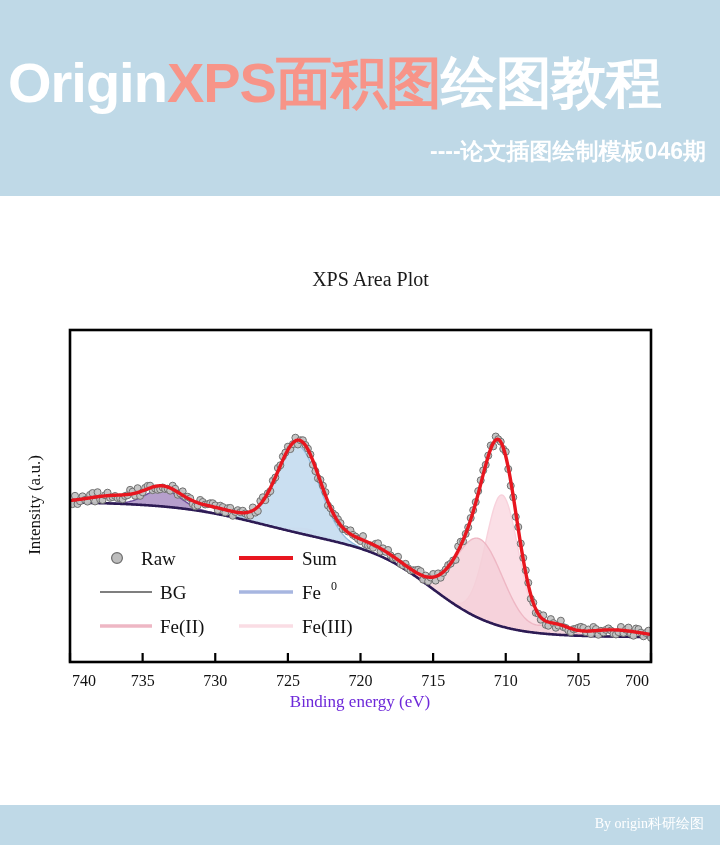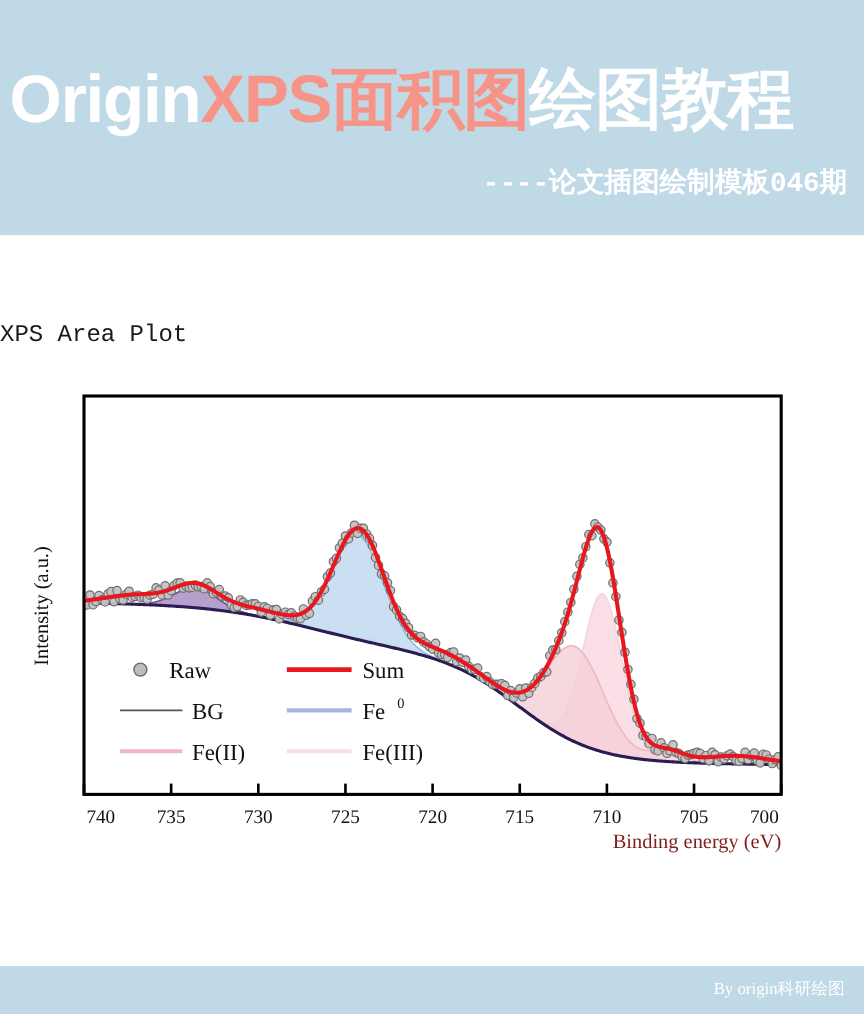--- a/index.html
+++ b/index.html
@@ -14,53 +14,53 @@
   #banner-title {
     position:absolute; left:8px; top:52px; width:712px;
     font-family:"Liberation Sans", sans-serif;
     font-weight:bold; font-size:56px; line-height:62px;
     letter-spacing:-1px; white-space:nowrap;
   }
   #banner-title .w { color:#ffffff; }
   #banner-title .p { color:#f79488; }
   #banner-sub {
     position:absolute; right:14px; top:136px;
-    font-family:Liberation Mono, monospace;
+    font-family:Liberation Sans, sans-serif;
     font-weight:bold; font-size:23px; color:#ffffff;
     letter-spacing:0px; white-space:nowrap;
   }
 
   
   #footer {
     position:absolute; left:0; top:805px; width:720px; height:40px;
     background:#bfd9e7;
   }
   #footer-text {
     position:absolute; right:16px; top:10px;
     font-family:"Liberation Serif", serif;
     font-size:14px; color:#ffffff; white-space:nowrap;
   }
 
   
   #figure { position:absolute; left:0; top:196px; width:720px; height:609px; background:#fff; }
 
   #chart-title {
-    position:absolute; left:0; top:72px; width:720px; text-align:left;
-    font-family:Liberation Mono, monospace; font-size:20px; color:#1a1a1a;
+    position:absolute; left:0; top:72px; width:720px; text-align:center;
+    font-family:Liberation Serif, serif; font-size:20px; color:#1a1a1a;padding-left:21px;
   }
 
   #ylabel {
     position:absolute; left:-65px; top:299px; width:200px; text-align:center;
     transform:rotate(-90deg); transform-origin:center center;
     font-family:"Liberation Serif", serif; font-size:17px; color:#111;
   }
 
   #xlabel {
-    position:absolute; left:69px; top:496px; width:582px; text-align:right;
-    font-family:"Liberation Serif", serif; font-size:17px; color:#7f1d1d;
+    position:absolute; left:69px; top:496px; width:582px; text-align:center;
+    font-family:"Liberation Serif", serif; font-size:17px; color:#6d28d9;
   }
 
   #plot-svg { position:absolute; left:0; top:0; }
 
   .tick-label {
     font-family:"Liberation Serif", serif; font-size:16px; fill:#111;
     text-anchor:middle;
   }
 
   

